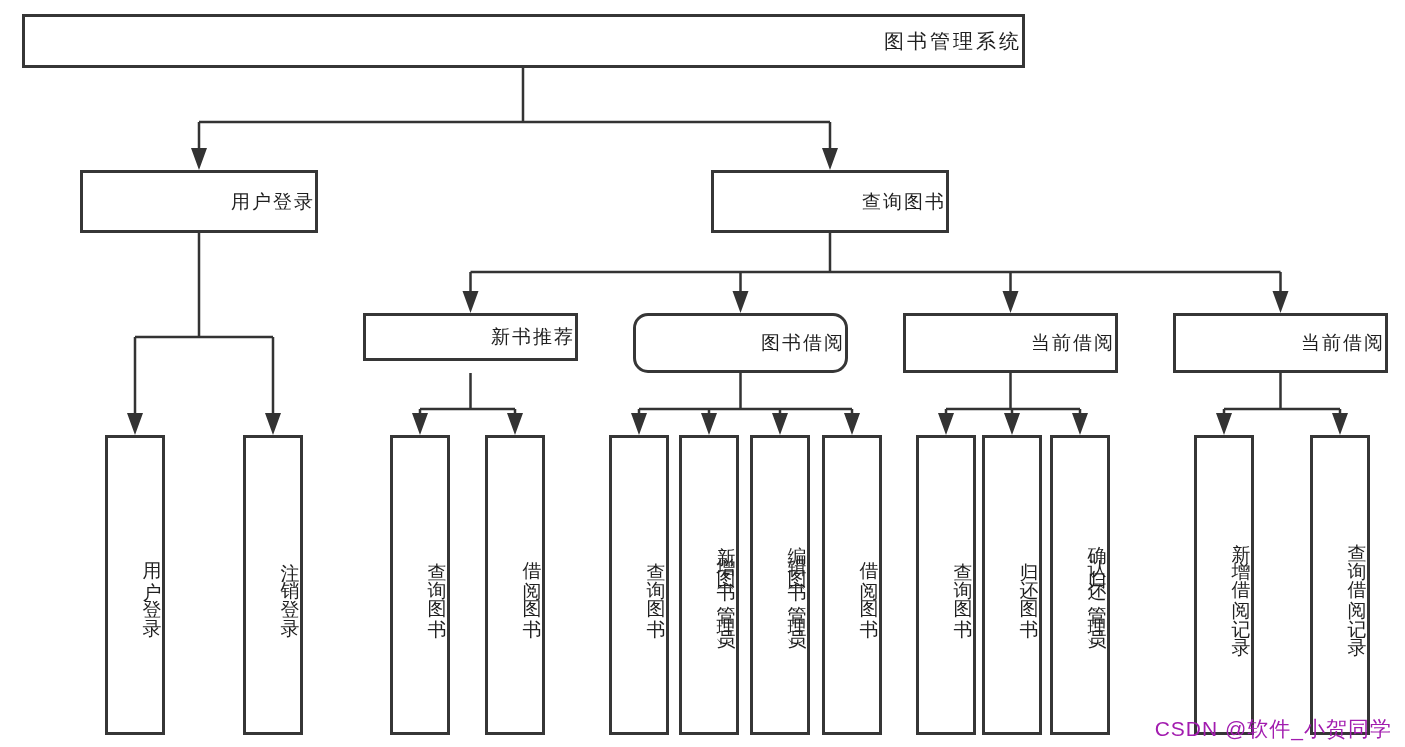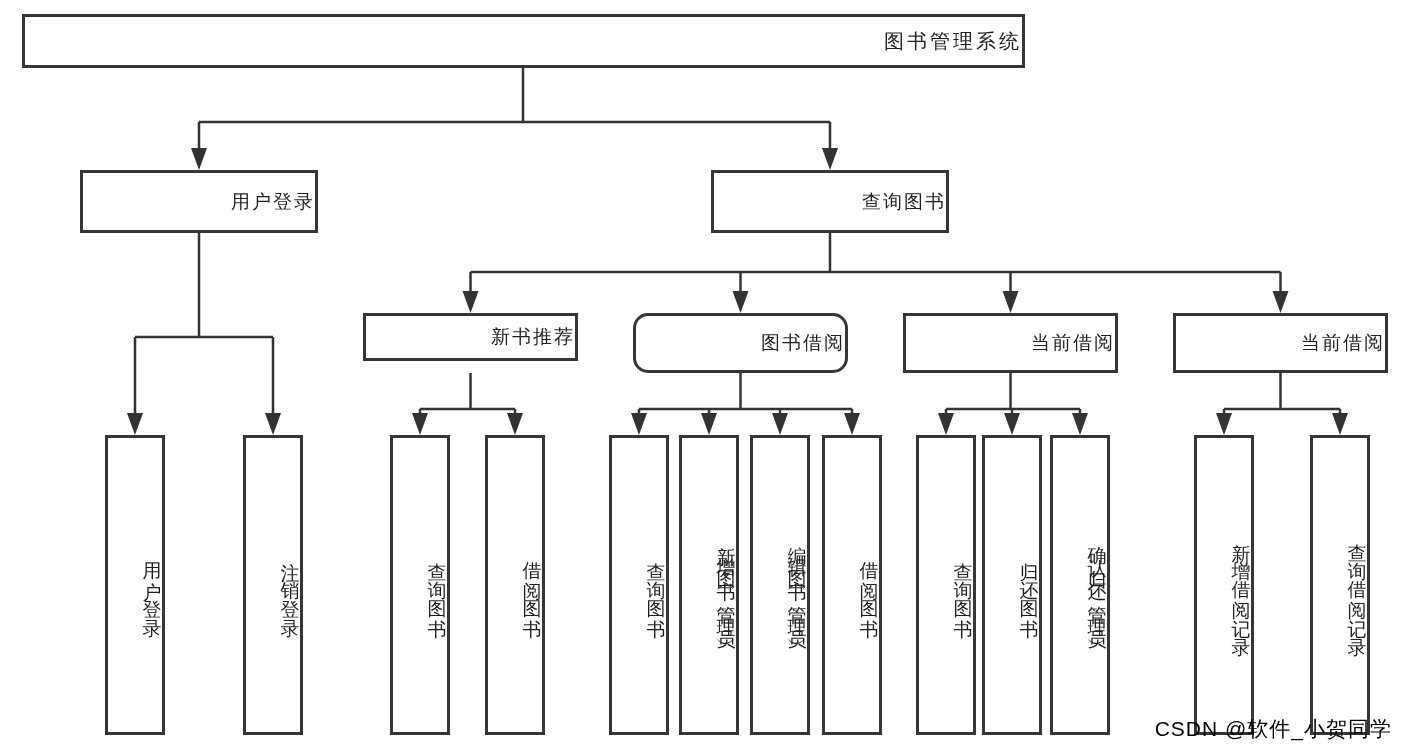--- a/index.html
+++ b/index.html
@@ -49,21 +49,21 @@
     line-height: 1;
   }
   .vbox span.long {
     letter-spacing: 12px;
   }
   #watermark {
     position: absolute;
     right: 13px;
     bottom: 4px;
     font-size: 21px;
-    color: #000000;
+    color: #a21caf;
     letter-spacing: 1px;
     white-space: nowrap;
   }
 </style>
 </head>
 <body>
 
 <div id="canvas">
 
   <svg id="connector-layer" viewBox="0 0 1405 747" xmlns="http://www.w3.org/2000/svg" aria-hidden="true">

